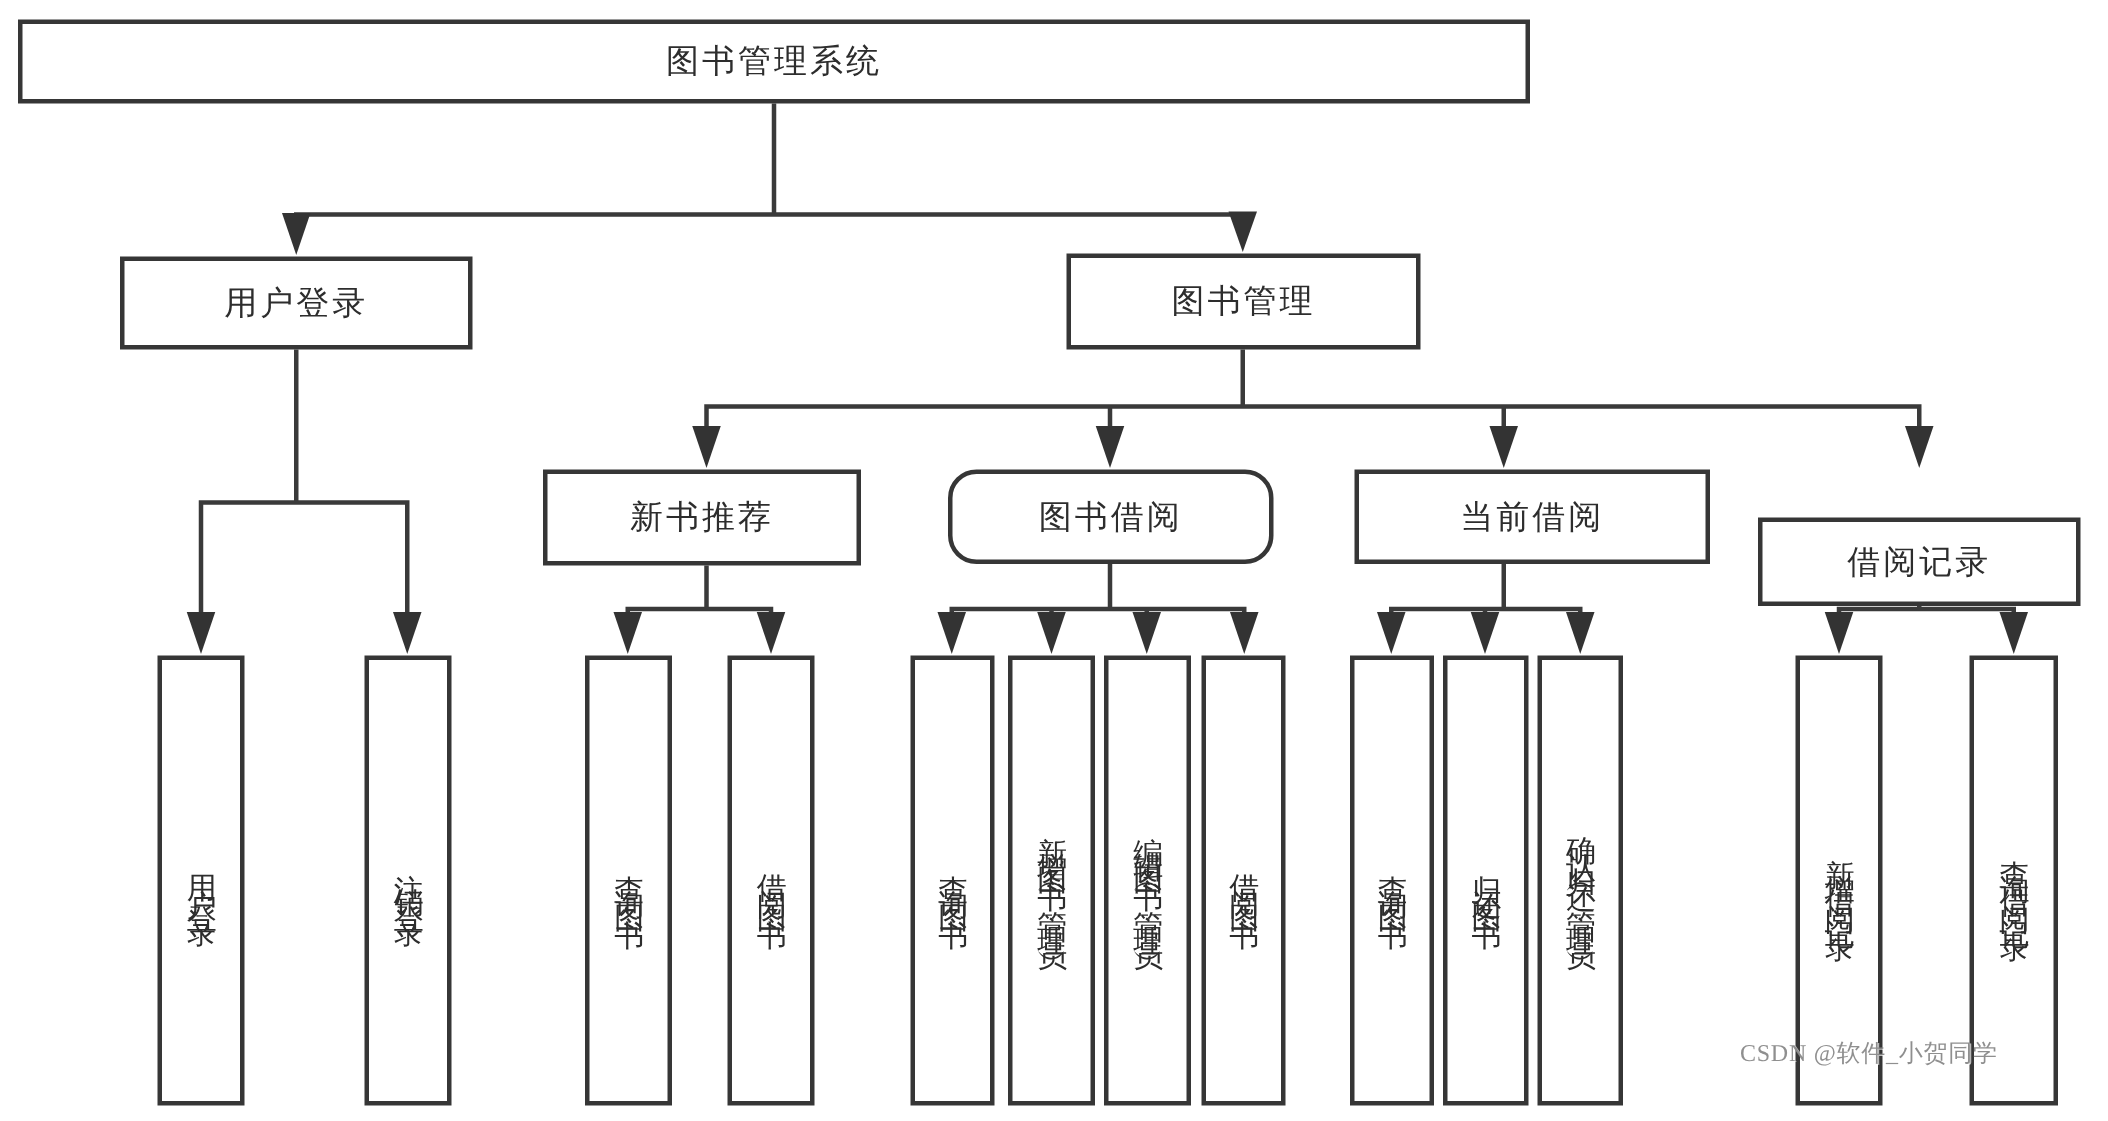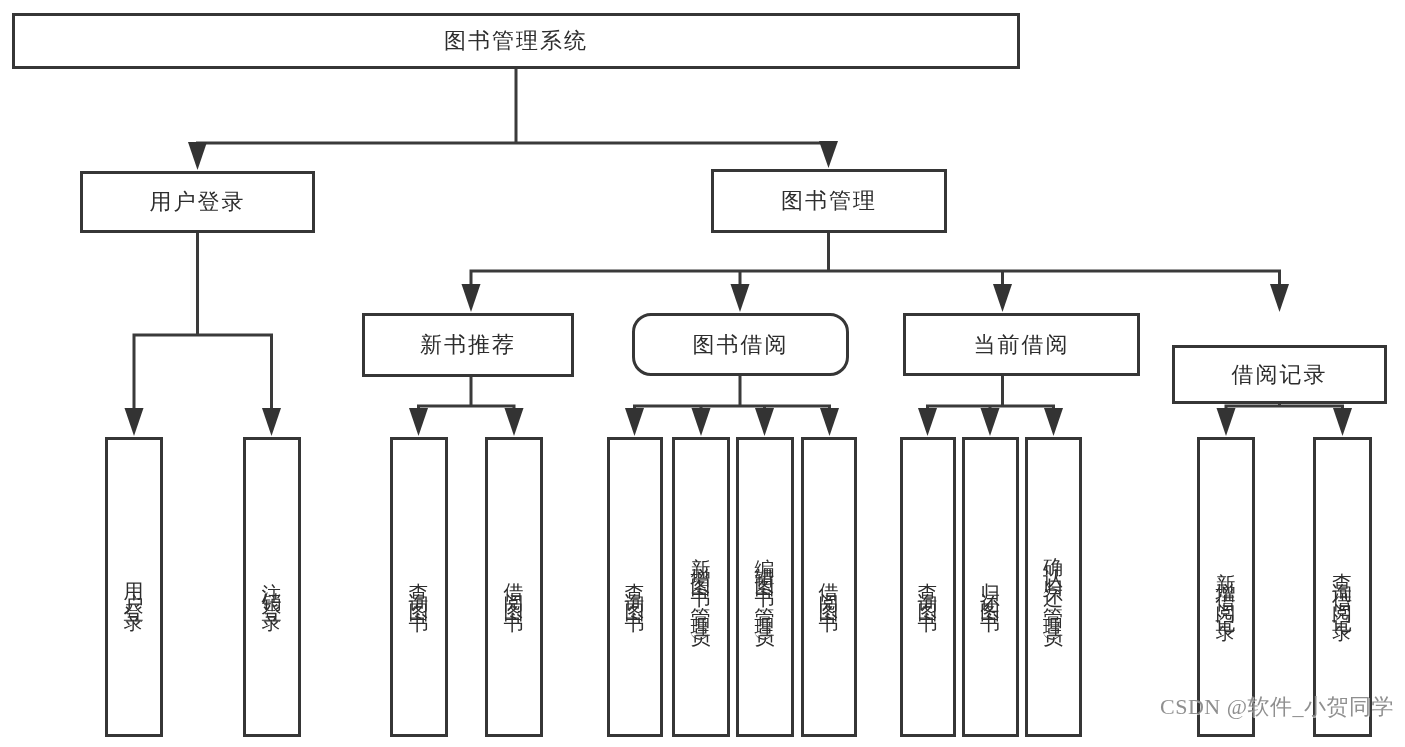--- a/index.html
+++ b/index.html
@@ -17,21 +17,21 @@
     position:absolute;box-sizing:border-box;background:#ffffff;border:3px solid #363636;
     display:flex;align-items:center;justify-content:center;z-index:2;
     top:437px;height:300px;
   }
   .leaf span{
     writing-mode:vertical-rl;text-orientation:upright;
     font-size:20px;letter-spacing:10px;line-height:1;white-space:nowrap;
   }
   .watermark{
     position:absolute;left:1160px;top:692px;z-index:3;
-    font-size:22px;color:rgba(134,134,134,0.92);letter-spacing:0.5px;white-space:nowrap;
+    font-size:16px;color:rgba(134,134,134,0.92);letter-spacing:0.5px;white-space:nowrap;
     text-shadow:1px 1px 0 rgba(255,255,255,0.65);
   }
   
   #n-root{left:12px;top:13px;width:1008px;height:56px;}
   #n-user{left:80px;top:171px;width:235px;height:62px;}
   #n-book{left:711px;top:169px;width:236px;height:64px;}
   #n-new{left:362px;top:313px;width:212px;height:64px;}
   #n-borrow{left:632px;top:313px;width:217px;height:63px;border-radius:19px;}
   #n-current{left:903px;top:313px;width:237px;height:63px;}
   #n-record{left:1172px;top:313px;width:215px;height:59px;margin-top:32px;}

